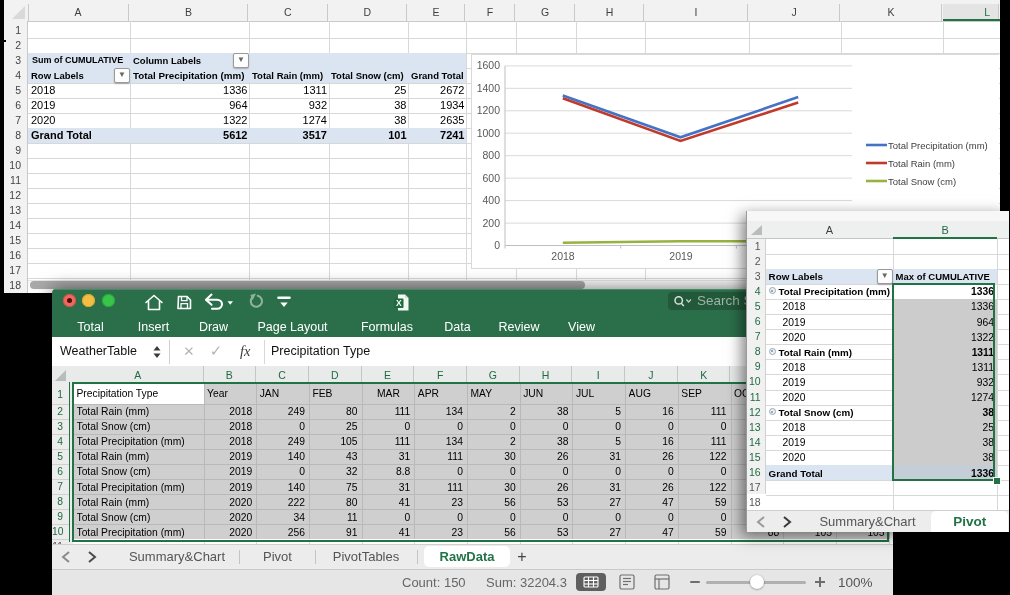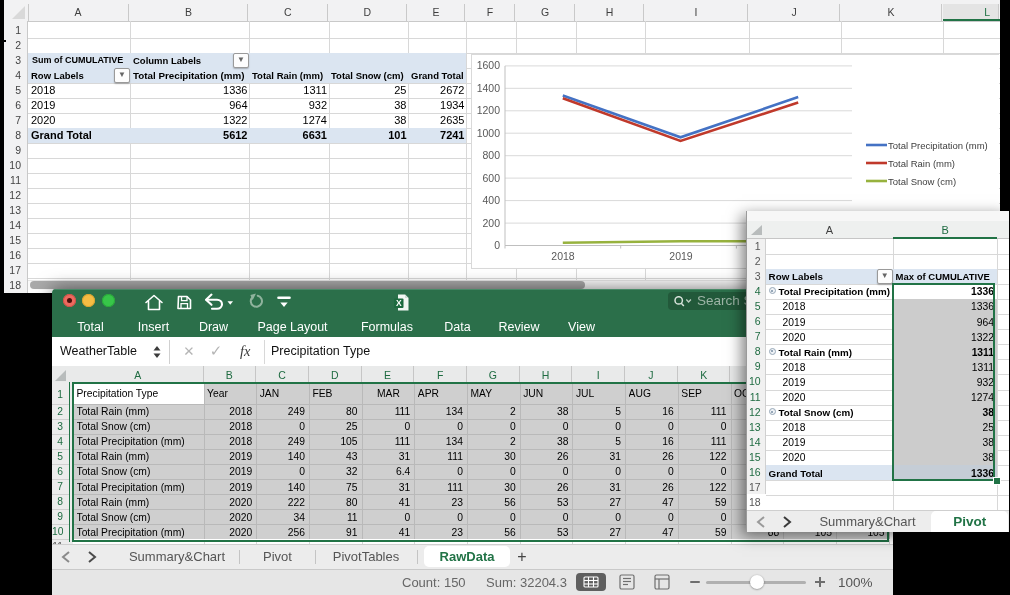--- a/index.html
+++ b/index.html
@@ -100,21 +100,21 @@
 <div class="cell rt" style="left:248px;top:97.8px;width:75.0px;height:15px;line-height:15.5px;font-size:11px">932</div>
 <div class="cell rt" style="left:327.5px;top:97.8px;width:75.0px;height:15px;line-height:15.5px;font-size:11px">38</div>
 <div class="cell rt" style="left:407px;top:97.8px;width:53.5px;height:15px;line-height:15.5px;font-size:11px">1934</div>
 <div class="cell" style="left:27px;top:112.8px;width:97.5px;height:15px;line-height:15.5px;font-size:11px">2020</div>
 <div class="cell rt" style="left:129px;top:112.8px;width:114.5px;height:15px;line-height:15.5px;font-size:11px">1322</div>
 <div class="cell rt" style="left:248px;top:112.8px;width:75.0px;height:15px;line-height:15.5px;font-size:11px">1274</div>
 <div class="cell rt" style="left:327.5px;top:112.8px;width:75.0px;height:15px;line-height:15.5px;font-size:11px">38</div>
 <div class="cell rt" style="left:407px;top:112.8px;width:53.5px;height:15px;line-height:15.5px;font-size:11px">2635</div>
 <div class="cell b" style="left:27px;top:127.9px;width:97.5px;height:15px;line-height:15.5px;font-size:11px">Grand Total</div>
 <div class="cell b rt" style="left:129px;top:127.9px;width:114.5px;height:15px;line-height:15.5px;font-size:11px">5612</div>
-<div class="cell b rt" style="left:248px;top:127.9px;width:75.0px;height:15px;line-height:15.5px;font-size:11px">6631</div>
+<div class="cell b rt" style="left:248px;top:127.9px;width:75.0px;height:15px;line-height:15.5px;font-size:11px">3517</div>
 <div class="cell b rt" style="left:327.5px;top:127.9px;width:75.0px;height:15px;line-height:15.5px;font-size:11px">101</div>
 <div class="cell b rt" style="left:407px;top:127.9px;width:53.5px;height:15px;line-height:15.5px;font-size:11px">7241</div>
 <svg class="abs" style="left:467px;top:54px" width="528" height="215" viewBox="0 0 528 215">
       <rect x="0.5" y="0.5" width="528" height="214" fill="#fff" stroke="#d9d9d9"></rect>
       <line x1="34" y1="191.5" x2="381" y2="191.5" stroke="#d9d9d9" stroke-width="1"></line>
       <text x="29" y="195.0" font-size="10.5" fill="#595959" text-anchor="end" font-family="Liberation Sans">0</text>
       <line x1="34" y1="169.1" x2="381" y2="169.1" stroke="#d9d9d9" stroke-width="1"></line>
       <text x="29" y="172.6" font-size="10.5" fill="#595959" text-anchor="end" font-family="Liberation Sans">200</text>
       <line x1="34" y1="146.6" x2="381" y2="146.6" stroke="#d9d9d9" stroke-width="1"></line>
       <text x="29" y="150.1" font-size="10.5" fill="#595959" text-anchor="end" font-family="Liberation Sans">400</text>
@@ -359,21 +359,21 @@
 <div class="cell rt" style="left:522.4px;top:160.8px;width:46.700000000000045px;height:15px;line-height:15px;font-size:10.3px">31</div>
 <div class="cell rt" style="left:575.1px;top:160.8px;width:46.69999999999993px;height:15px;line-height:15px;font-size:10.3px">26</div>
 <div class="cell rt" style="left:627.8px;top:160.8px;width:46.700000000000045px;height:15px;line-height:15px;font-size:10.3px">122</div>
 <div class="cell rt" style="left:680.5px;top:160.8px;width:46.700000000000045px;height:15px;line-height:15px;font-size:10.3px">116</div>
 <div class="cell rt" style="left:733.2px;top:160.8px;width:46.69999999999993px;height:15px;line-height:15px;font-size:10.3px">148</div>
 <div class="cell rt" style="left:785.9px;top:160.8px;width:46.700000000000045px;height:15px;line-height:15px;font-size:10.3px">76</div>
 <div class="cell" style="left:24.5px;top:175.9px;width:124.5px;height:15px;line-height:15px;font-size:10.3px">Total Snow (cm)</div>
 <div class="cell rt" style="left:153.5px;top:175.9px;width:46.69999999999999px;height:15px;line-height:15px;font-size:10.3px">2019</div>
 <div class="cell rt" style="left:206.2px;top:175.9px;width:46.69999999999999px;height:15px;line-height:15px;font-size:10.3px">0</div>
 <div class="cell rt" style="left:258.9px;top:175.9px;width:46.700000000000045px;height:15px;line-height:15px;font-size:10.3px">32</div>
-<div class="cell rt" style="left:311.6px;top:175.9px;width:46.69999999999999px;height:15px;line-height:15px;font-size:10.3px">6.4</div>
+<div class="cell rt" style="left:311.6px;top:175.9px;width:46.69999999999999px;height:15px;line-height:15px;font-size:10.3px">8.8</div>
 <div class="cell rt" style="left:364.3px;top:175.9px;width:46.69999999999999px;height:15px;line-height:15px;font-size:10.3px">0</div>
 <div class="cell rt" style="left:417.0px;top:175.9px;width:46.69999999999999px;height:15px;line-height:15px;font-size:10.3px">0</div>
 <div class="cell rt" style="left:469.7px;top:175.9px;width:46.69999999999999px;height:15px;line-height:15px;font-size:10.3px">0</div>
 <div class="cell rt" style="left:522.4px;top:175.9px;width:46.700000000000045px;height:15px;line-height:15px;font-size:10.3px">0</div>
 <div class="cell rt" style="left:575.1px;top:175.9px;width:46.69999999999993px;height:15px;line-height:15px;font-size:10.3px">0</div>
 <div class="cell rt" style="left:627.8px;top:175.9px;width:46.700000000000045px;height:15px;line-height:15px;font-size:10.3px">0</div>
 <div class="cell rt" style="left:680.5px;top:175.9px;width:46.700000000000045px;height:15px;line-height:15px;font-size:10.3px">0</div>
 <div class="cell rt" style="left:733.2px;top:175.9px;width:46.69999999999993px;height:15px;line-height:15px;font-size:10.3px">5</div>
 <div class="cell rt" style="left:785.9px;top:175.9px;width:46.700000000000045px;height:15px;line-height:15px;font-size:10.3px">18</div>
 <div class="cell" style="left:24.5px;top:191.0px;width:124.5px;height:15px;line-height:15px;font-size:10.3px">Total Precipitation (mm)</div>

